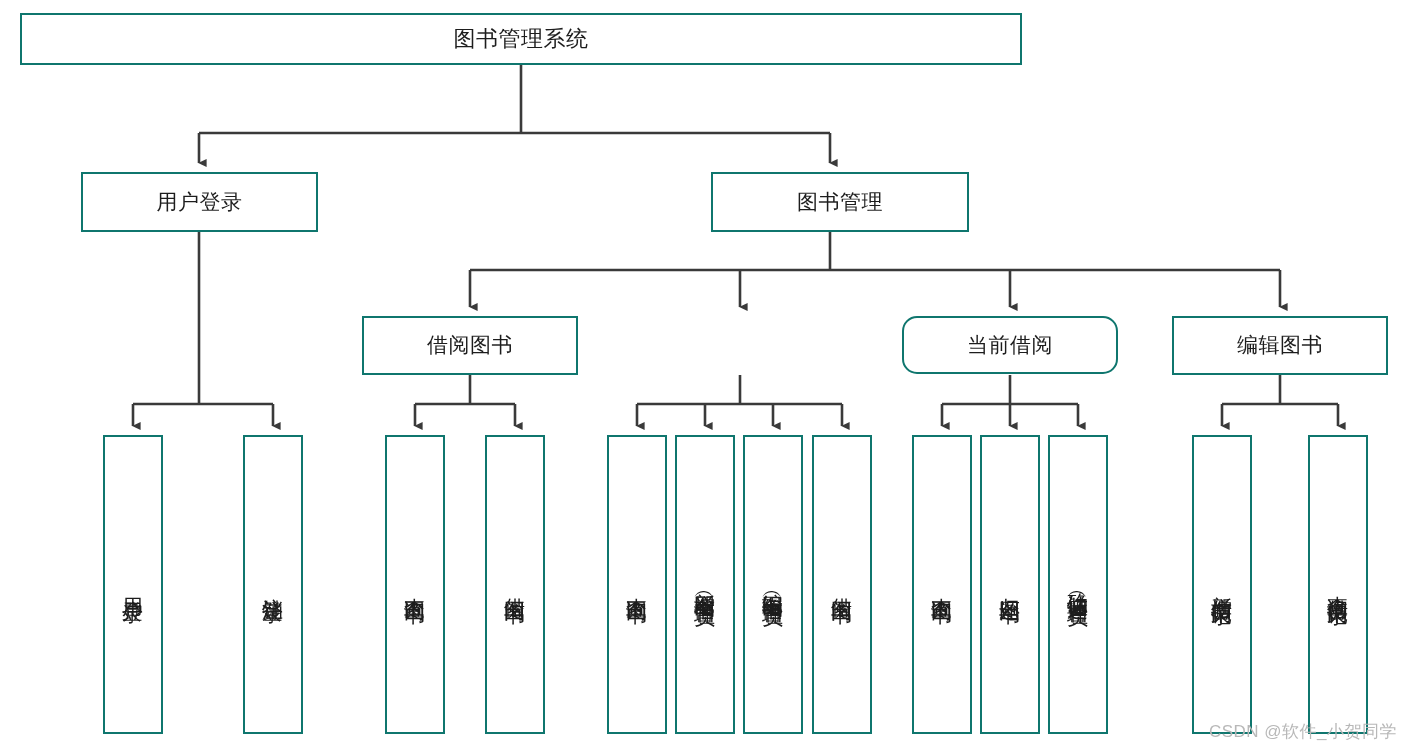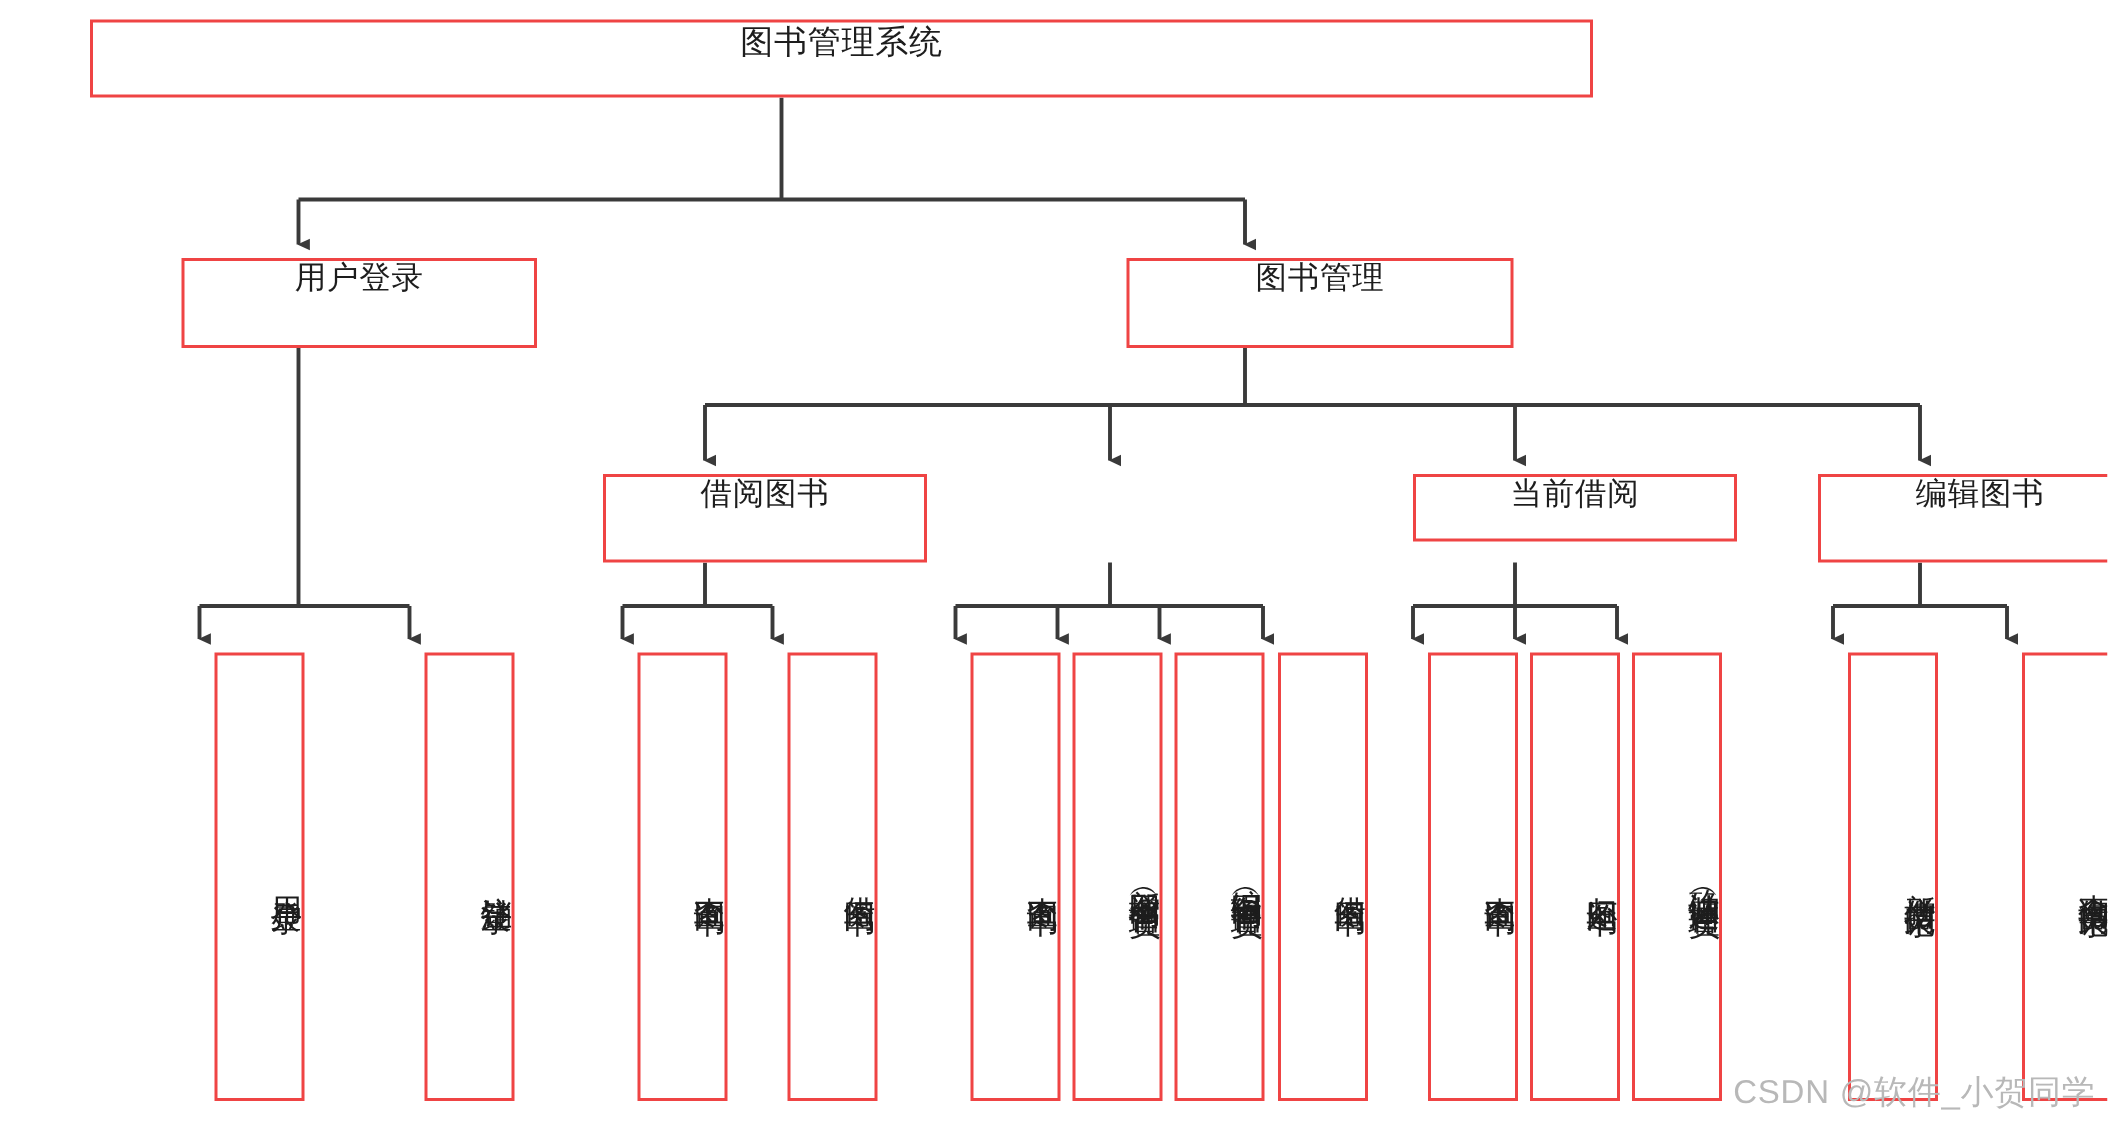--- a/index.html
+++ b/index.html
@@ -23,26 +23,26 @@
     left: 0;
     top: 0;
     width: 1405px;
     height: 747px;
     pointer-events: none;
   }
   .node {
     position: absolute;
     box-sizing: border-box;
     background: #ffffff;
-    border: 2px solid #ef4444;
+    border: 2px solid #0f766e;
     display: flex;
+    align-items: center;
     justify-content: center;
     color: #1a1a1a;
     z-index: 2;
-    margin-left: 40px;
   }
   .node-label {
     display: block;
     text-align: center;
     line-height: 1.18;
     color: #1d1d1d;
   }
   
   .node.horiz .node-label {
     font-size: 21px;
@@ -63,21 +63,21 @@
     text-orientation: upright;
     font-size: 21px;
     letter-spacing: 2px;
     line-height: 1;
     white-space: nowrap;
   }
   #watermark {
     position: absolute;
     right: 8px;
     bottom: 4px;
-    font-size: 22px;
+    font-size: 17px;
     color: #b8b8b8;
     white-space: nowrap;
     z-index: 5;
     letter-spacing: 0.5px;
   }
 </style>
 </head>
 <body>
 
 <div id="diagram-root">
@@ -143,21 +143,21 @@
 
   <div class="node horiz" style="left:711px; top:172px; width:258px; height:60px;">
     <span class="node-label">图书管理</span>
   </div>
 
   <div class="node horiz" style="left:362px; top:316px; width:216px; height:59px;">
     <span class="node-label">借阅图书</span>
   </div>
 
 
-  <div class="node horiz" style="left:902px; top:316px; width:216px; height:45px;">
+  <div class="node horiz" style="left:902px; top:316px; width:216px; height:58px;border-radius:15px;">
     <span class="node-label">当前借阅</span>
   </div>
 
   <div class="node horiz" style="left:1172px; top:316px; width:216px; height:59px;">
     <span class="node-label">编辑图书</span>
   </div>
 
   <div class="node leaf" style="left:103px; top:435px; width:60px; height:299px;">
     <span class="node-label">用户登录</span>
   </div>

